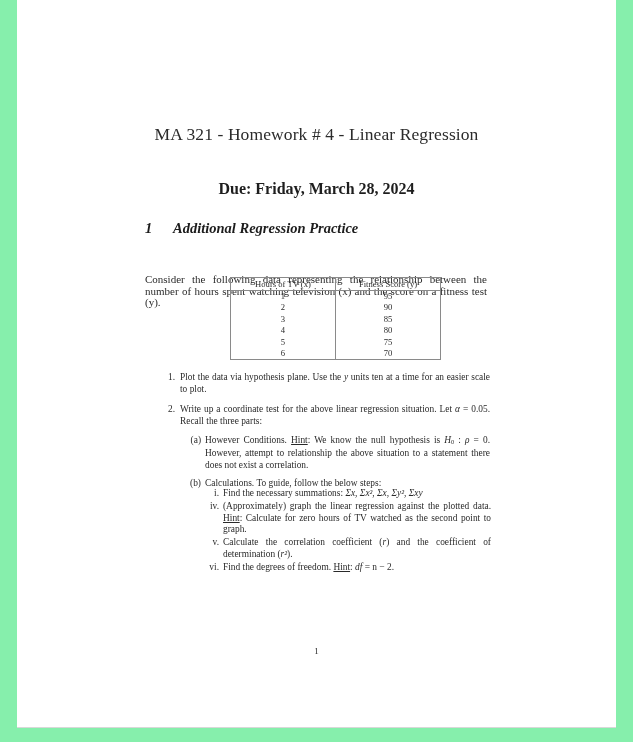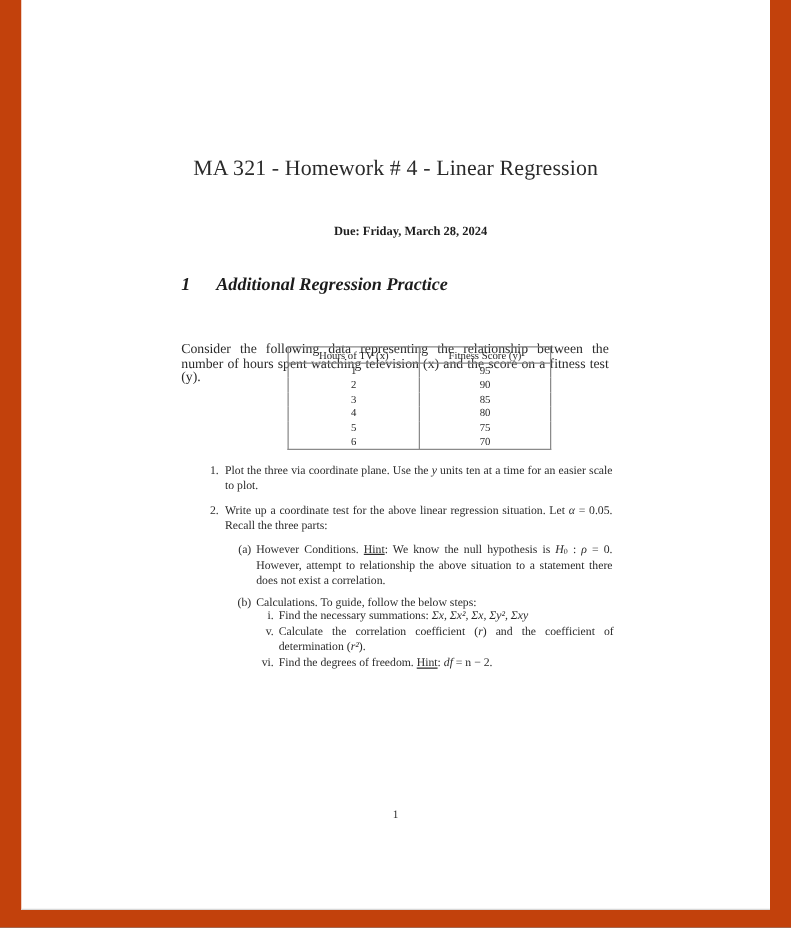--- a/index.html
+++ b/index.html
@@ -10,21 +10,21 @@
     width: 633px;
     height: 742px;
     background: #1c1c1e;
     font-family: "Liberation Serif", serif;
     overflow: hidden;
   }
   .viewer {
     position: relative;
     width: 633px;
     height: 742px;
-    background: #c2410c;
+    background: #86efac;
     box-sizing: border-box;
   }
   .page {
     position: absolute;
     left: 17px;
     top: 0;
     width: 599px;
     height: 728px;
     background: #ffffff;
     box-sizing: border-box;
@@ -49,24 +49,23 @@
     letter-spacing: 0.1px;
     white-space: nowrap;
   }
 
   .due-line {
     position: absolute;
     left: 0;
     top: 180px;
     width: 599px;
     text-align: center;
-    font-size: 10px;
+    font-size: 16px;
     font-weight: bold;
     color: #1e1e1e;
-    padding-left: 12px;
   }
 
   .section-head {
     position: absolute;
     left: 128px;
     top: 220px;
     font-size: 14.5px;
     font-weight: bold;
     color: #1c1c1c;
     font-style: italic;
@@ -250,21 +249,21 @@
               <td>6</td>
               <td>70</td>
             </tr>
           </tbody>
         </table>
       </div>
 
       <div class="olist lvl1">
         <div class="li">
           <span class="marker">1.</span>
-          <span class="body"><span>Plot the three via coordinate plane. Use the </span><span class="math">y</span><span> units ten at a time for an easier scale to plot.</span></span>
+          <span class="body"><span>Plot the data via hypothesis plane. Use the </span><span class="math">y</span><span> units ten at a time for an easier scale to plot.</span></span>
         </div>
         <div class="li">
           <span class="marker">2.</span>
           <span class="body"><span>Write up a coordinate test for the above linear regression situation. Let </span><span class="math">α</span><span> = 0.05. Recall the three parts:</span></span>
         </div>
       </div>
 
       <div class="olist lvl2">
         <div class="li">
           <span class="marker">(a)</span>
@@ -276,20 +275,24 @@
           <span class="body"><span>Calculations.</span><span> To guide, follow the below steps:</span></span>
         </div>
       </div>
 
       <div class="olist lvl3">
         <div class="li">
           <span class="marker">i.</span>
           <span class="body"><span>Find the necessary summations: </span><span class="math eqbox">Σx, Σx², Σx, Σy², Σxy</span></span>
         </div>
         <div class="li">
+          <span class="marker">iv.</span>
+          <span class="body"><span>(Approximately) graph the linear regression against the plotted data. </span><span class="hint">Hint</span><span>: Calculate for zero hours of TV watched as the second point to graph.</span></span>
+        </div>
+        <div class="li">
           <span class="marker">v.</span>
           <span class="body"><span>Calculate the correlation coefficient (</span><span class="math">r</span><span>) and the coefficient of determination (</span><span class="math">r²</span><span>).</span></span>
         </div>
         <div class="li">
           <span class="marker">vi.</span>
           <span class="body"><span>Find the degrees of freedom. </span><span class="hint">Hint</span><span>: </span><span class="math">df</span><span class="mathup"> = n − 2.</span></span>
         </div>
       </div>
 
       <div class="page-number">1</div>

